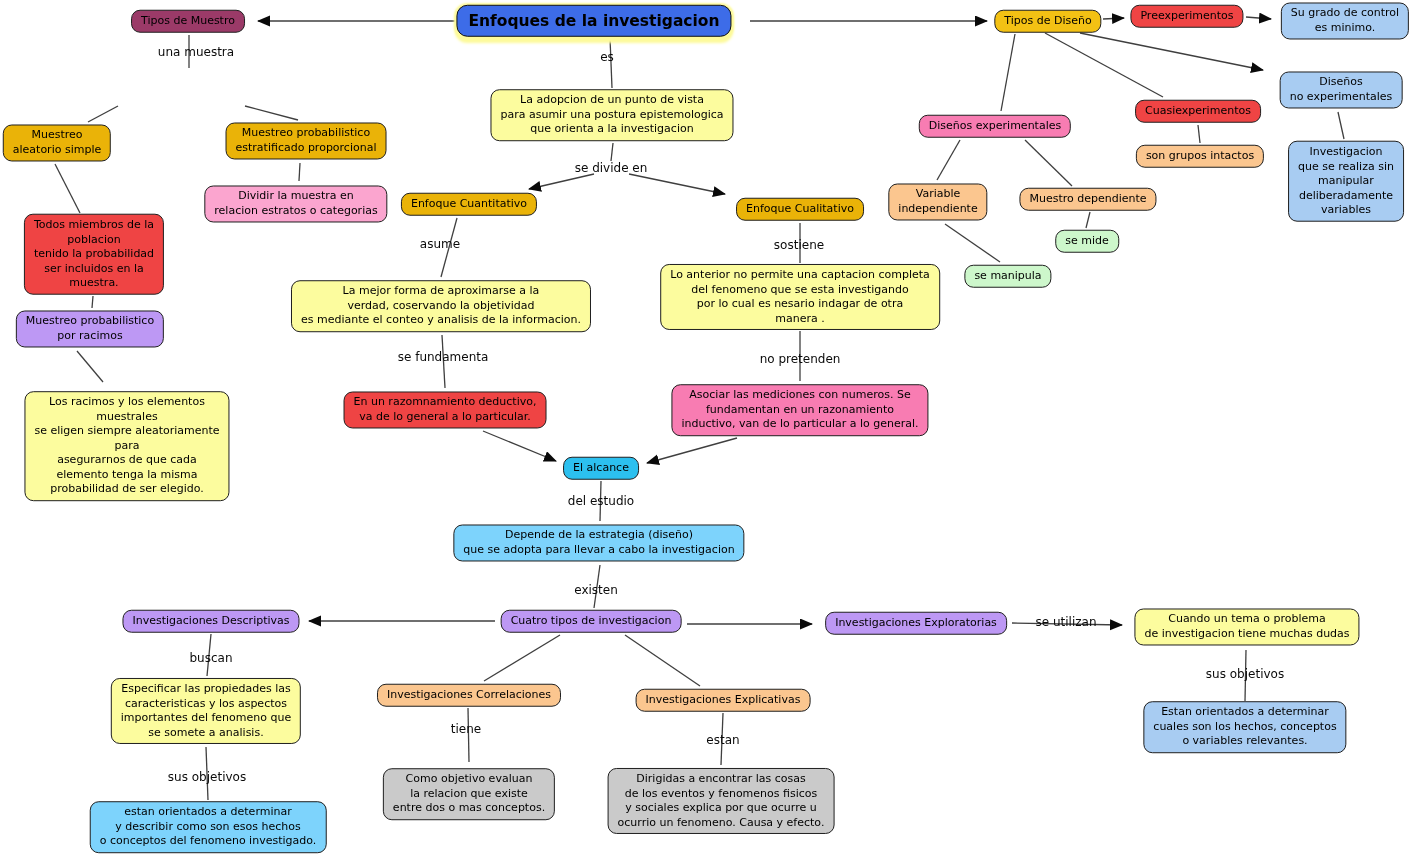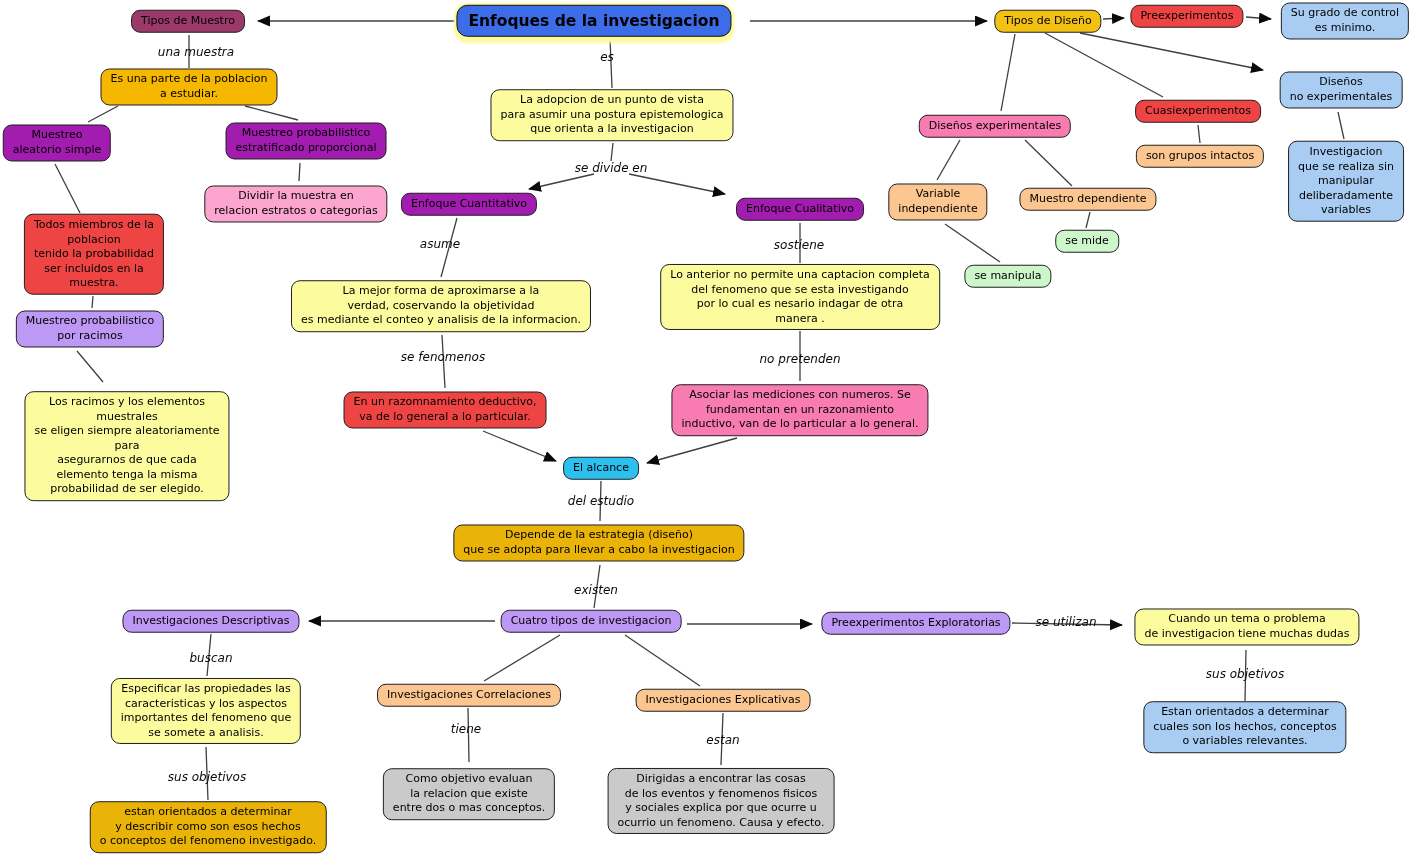--- a/index.html
+++ b/index.html
@@ -16,33 +16,33 @@
     padding:3px 9px;font-size:11px;line-height:1.32;color:#000;
     text-align:center;white-space:pre-line;box-sizing:border-box;
   }
   .title-node{
     font-weight:bold;font-size:15.5px;padding:5px 11px;border-radius:11px;
     border:1.6px solid #101010;
     box-shadow:0 1px 2px 2px #fdfa9b, 0 5px 3px 1px #fdfa9b;
   }
   .lbl{
     position:absolute;transform:translate(-50%,-50%);
-    width:max-content;font-size:12px;color:#0a0a0a;white-space:nowrap;font-style:italic;
+    width:max-content;font-size:12px;color:#0a0a0a;white-space:nowrap;
   }
   .maroon{background:#9B3A68}
   .titleblue{background:#3D6CE8}
   .gold1{background:#F5B700}
   .gold2{background:#F3C114}
-  .cyan{background:#a21caf}
+  .cyan{background:#eab308}
   .pink1{background:#FBA5CF}
   .pink2{background:#ef4444}
   .pink3{background:#F87CB2}
   .purple{background:#BD98F4}
   .yellow{background:#FCFC9E}
-  .green{background:#eab308}
+  .green{background:#7dd3fc}
   .greenlight{background:#CDF7CB}
   .skyblue{background:#2CC0EF}
   .lightblue{background:#A8CCF2}
   .peach{background:#FBC68F}
   .gray{background:#CACACA}
 </style>
 </head>
 <body>
 
 <div class="canvas">
@@ -96,22 +96,20 @@
     <line x1="945" y1="224" x2="1000" y2="262"></line>
     <line x1="1090" y1="212" x2="1086" y2="228"></line>
   </svg>
 
   <div class="node titleblue title-node" style="left:594px;top:21px">Enfoques de la investigacion</div>
   <div class="node maroon" style="left:188px;top:21px">Tipos de Muestro</div>
   <div class="node gold2" style="left:1048px;top:21px">Tipos de Diseño</div>
   <div class="node pink2" style="left:1187px;top:16px">Preexperimentos</div>
   <div class="node lightblue" style="left:1345px;top:21px">Su grado de control
 es minimo.</div>
-  <div class="node gold1" style="left:189px;top:87px">Es una parte de la poblacion
-a estudiar.</div>
   <div class="node cyan" style="left:57px;top:143px">Muestreo
 aleatorio simple</div>
   <div class="node cyan" style="left:306px;top:141px">Muestreo probabilistico
 estratificado proporcional</div>
   <div class="node pink1" style="left:296px;top:204px">Dividir la muestra en
 relacion estratos o categorias</div>
   <div class="node pink2" style="left:94px;top:254px">Todos miembros de la
 poblacion
 tenido la probabilidad
 ser incluidos en la
@@ -156,21 +154,21 @@
 o conceptos del fenomeno investigado.</div>
   <div class="node peach" style="left:469px;top:695px">Investigaciones Correlaciones</div>
   <div class="node gray" style="left:469px;top:794px">Como objetivo evaluan
 la relacion que existe
 entre dos o mas conceptos.</div>
   <div class="node peach" style="left:723px;top:700px">Investigaciones Explicativas</div>
   <div class="node gray" style="left:721px;top:801px">Dirigidas a encontrar las cosas
 de los eventos y fenomenos fisicos
 y sociales explica por que ocurre u
 ocurrio un fenomeno. Causa y efecto.</div>
-  <div class="node purple" style="left:916px;top:623px">Preexperimentos Exploratorias</div>
+  <div class="node purple" style="left:916px;top:623px">Investigaciones Exploratorias</div>
   <div class="node yellow" style="left:1247px;top:627px">Cuando un tema o problema
 de investigacion tiene muchas dudas</div>
   <div class="node lightblue" style="left:1245px;top:727px">Estan orientados a determinar
 cuales son los hechos, conceptos
 o variables relevantes.</div>
   <div class="node pink3" style="left:995px;top:126px">Diseños experimentales</div>
   <div class="node pink2" style="left:1198px;top:111px">Cuasiexperimentos</div>
   <div class="node peach" style="left:1200px;top:156px">son grupos intactos</div>
   <div class="node lightblue" style="left:1341px;top:90px">Diseños
 no experimentales</div>
@@ -182,21 +180,21 @@
   <div class="node peach" style="left:938px;top:202px">Variable
 independiente</div>
   <div class="node peach" style="left:1088px;top:199px">Muestro dependiente</div>
   <div class="node greenlight" style="left:1087px;top:241px">se mide</div>
   <div class="node greenlight" style="left:1008px;top:276px">se manipula</div>
 
   <div class="lbl" style="left:196px;top:52px">una muestra</div>
   <div class="lbl" style="left:607px;top:57px">es</div>
   <div class="lbl" style="left:611px;top:168px">se divide en</div>
   <div class="lbl" style="left:440px;top:244px">asume</div>
-  <div class="lbl" style="left:443px;top:357px">se fenomenos</div>
+  <div class="lbl" style="left:443px;top:357px">se fundamenta</div>
   <div class="lbl" style="left:799px;top:245px">sostiene</div>
   <div class="lbl" style="left:800px;top:359px">no pretenden</div>
   <div class="lbl" style="left:601px;top:501px">del estudio</div>
   <div class="lbl" style="left:596px;top:590px">existen</div>
   <div class="lbl" style="left:211px;top:658px">buscan</div>
   <div class="lbl" style="left:207px;top:777px">sus objetivos</div>
   <div class="lbl" style="left:466px;top:729px">tiene</div>
   <div class="lbl" style="left:723px;top:740px">estan</div>
   <div class="lbl" style="left:1066px;top:622px">se utilizan</div>
   <div class="lbl" style="left:1245px;top:674px">sus objetivos</div>

